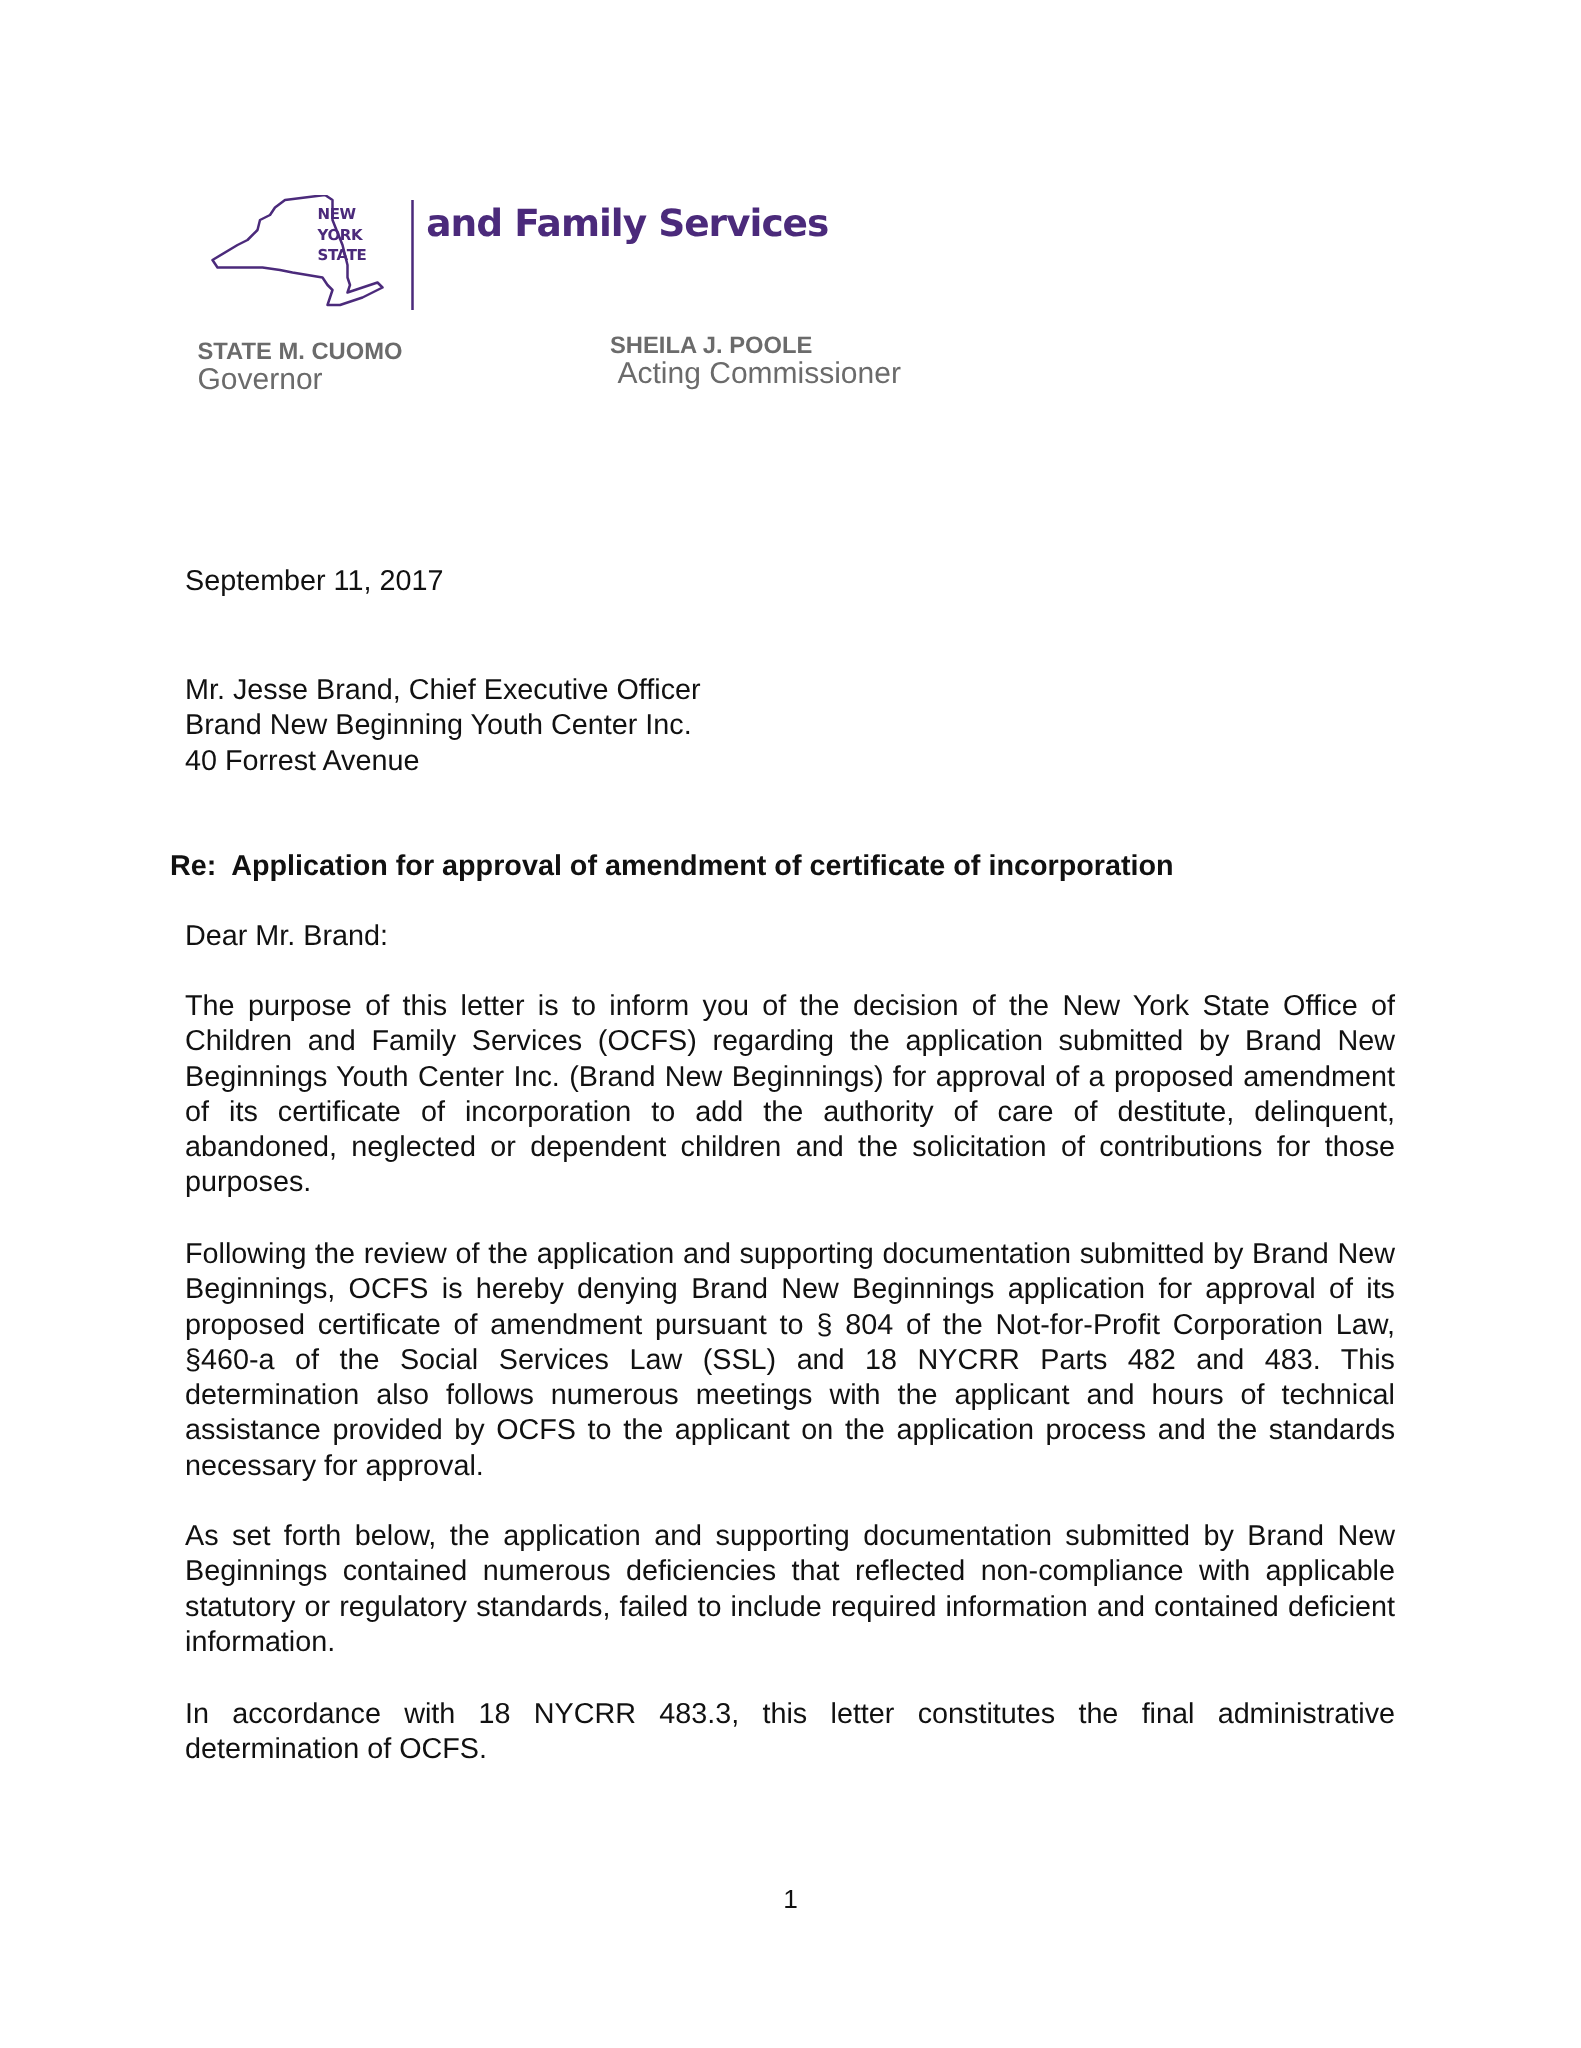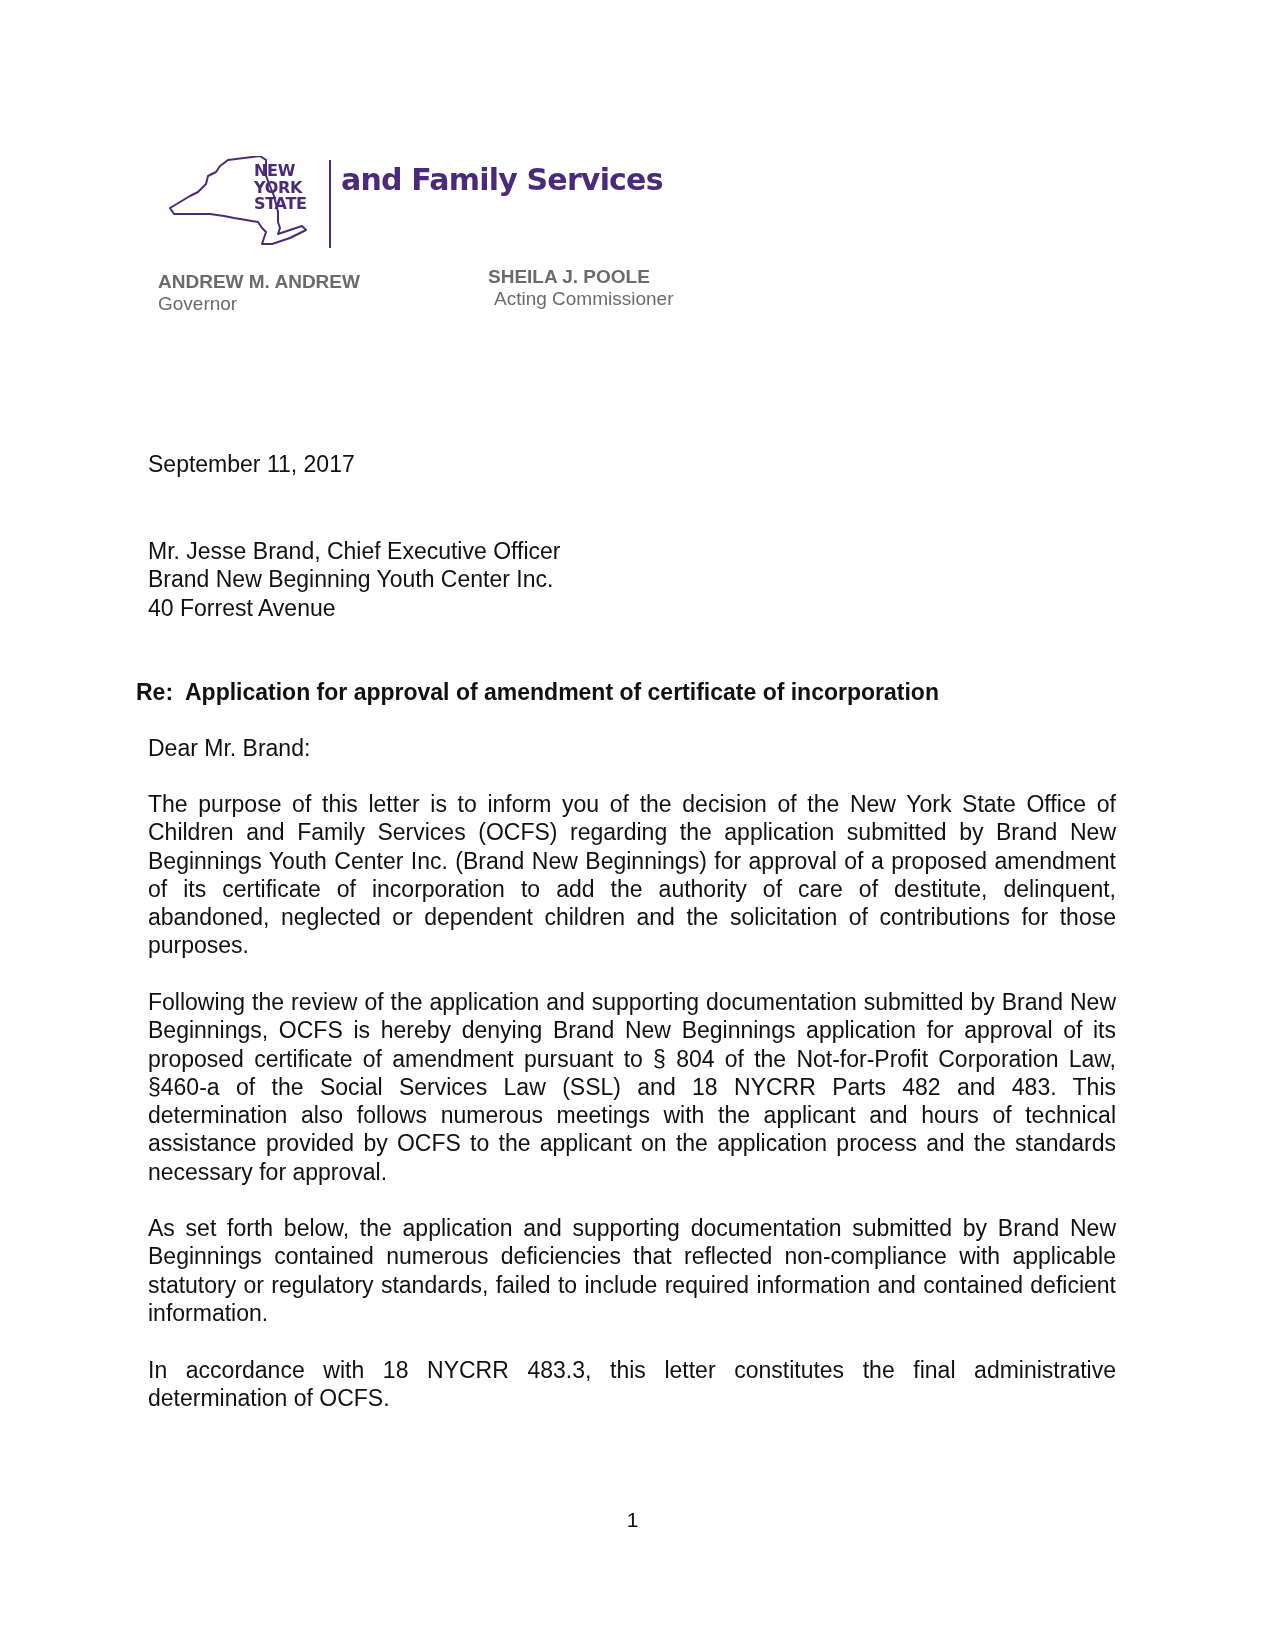--- a/index.html
+++ b/index.html
@@ -1,27 +1,27 @@
 <!DOCTYPE html>
 <html><head>
 <meta charset="utf-8">
 <style>
   html, body { margin: 0; padding: 0; background: #ffffff; }
   body { width: 1265px; height: 1638px; position: relative; overflow: hidden;
          font-family: "Liberation Sans", sans-serif; color: #111111; }
   .abs { position: absolute; }
   .logo-map { left: 166px; top: 156px; width: 145px; height: 95px; }
   .nys-text { left: 254px; top: 163px; width: 62px; font-family: "DejaVu Sans", sans-serif;
-              font-weight: bold; color: #4b2a7b; font-size: 16px; line-height: 16.5px;
+              font-weight: bold; color: #4b2a7b; font-size: 12px; line-height: 16.5px;
               letter-spacing: -0.3px; text-align: left; }
   .divider { left: 329px; top: 160px; width: 2px; height: 88px; background: #4b2a7b; }
   .office-name { left: 341px; top: 162px; font-family: "DejaVu Sans", sans-serif; font-weight: bold;
                  color: #4b2a7b; font-size: 30px; line-height: 35px; letter-spacing: -0.8px; }
   .official-name { font-weight: bold; color: #6b6b6b; font-size: 19px; line-height: 22px; }
-  .official-title { color: #6b6b6b; font-size: 19px; line-height: 22px; }
+  .official-title { color: #6b6b6b; font-size: 24px; line-height: 22px; }
   .gov-name { left: 158px; top: 271px; }
   .gov-title { left: 158px; top: 293px; }
   .comm-name { left: 488px; top: 266px; }
   .comm-title { left: 469px; top: 288px; margin-left: 25px; }
   .text { font-size: 23px; line-height: 28.3px; }
   .date { left: 148px; top: 426px; margin-top: 24px; }
   .addr { left: 148px; top: 537px; }
   .re { left: 136px; top: 678px; font-weight: bold; white-space: pre; }
   .salute { left: 148px; top: 734px; text-align: center; }
   .para { left: 148px; width: 968px; text-align: justify; text-align-last: left; }
@@ -42,21 +42,21 @@
 <div class="abs nys-text">
   <div>NEW</div>
   <div>YORK</div>
   <div>STATE</div>
 </div>
 <div class="abs divider"></div>
 <div class="abs office-name">
   <div>and Family Services</div>
 </div>
 
-<div class="abs official-name gov-name">ANDREW M. ANDREW</div>
+<div class="abs official-name gov-name">STATE M. CUOMO</div>
 <div class="abs official-title gov-title">Governor</div>
 <div class="abs official-name comm-name">SHEILA J. POOLE</div>
 <div class="abs official-title comm-title">Acting Commissioner</div>
 
 <div class="abs text date">September 11, 2017</div>
 
 <div class="abs text addr">
   <div>Mr. Jesse Brand, Chief Executive Officer</div>
   <div>Brand New Beginning Youth Center Inc.</div>
   <div>40 Forrest Avenue</div>

